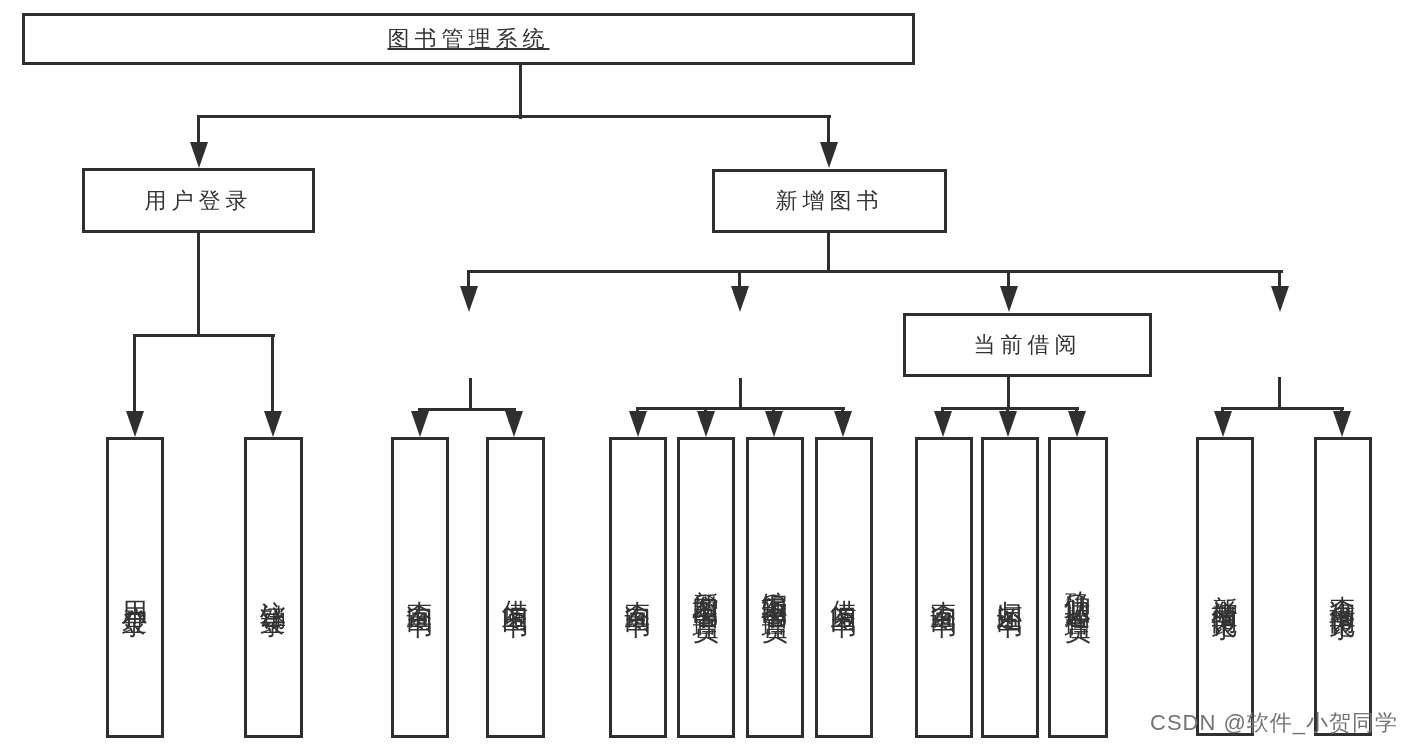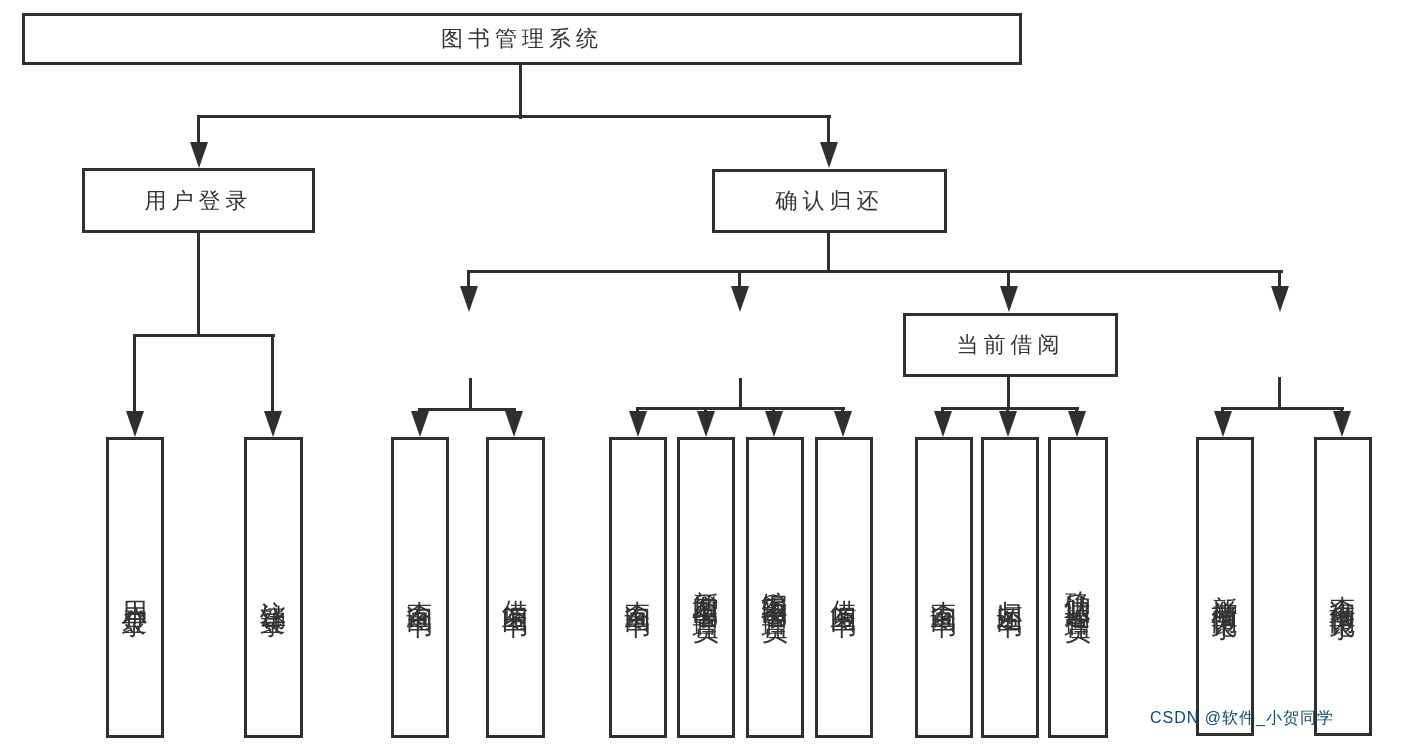--- a/index.html
+++ b/index.html
@@ -53,45 +53,45 @@
     width: 0;
     height: 0;
     border-left: 9px solid transparent;
     border-right: 9px solid transparent;
     border-top: 26px solid #2f2f2f;
   }
   .watermark {
     position: absolute;
     left: 1150px;
     top: 708px;
-    font-size: 16px;
+    font-size: 22px;
     letter-spacing: 1px;
-    color: #0c4a6e;
+    color: #737373;
     z-index: 10;
     white-space: nowrap;
     text-align: right;
   }
 </style>
 </head>
 <body>
 
 <div class="canvas">
 
-  <div class="node" style="left:22px; top:13px; width:1000px; height:52px;">
+  <div class="node" style="left:22px; top:13px; width:893px; height:52px;text-decoration:underline;">
     <span class="lbl">图书管理系统</span>
   </div>
 
   <div class="node" style="left:82px; top:168px; width:233px; height:65px;">
     <span class="lbl">用户登录</span>
   </div>
   <div class="node" style="left:712px; top:169px; width:235px; height:64px;">
-    <span class="lbl">确认归还</span>
+    <span class="lbl">新增图书</span>
   </div>
 
-  <div class="node" style="left:903px; top:313px; width:215px; height:64px;">
+  <div class="node" style="left:903px; top:313px; width:249px; height:64px;">
     <span class="lbl">当前借阅</span>
   </div>
 
   <div class="node leaf" style="left:106px; top:437px; width:58px; height:301px;">
     <span class="lbl">用户登录</span>
   </div>
   <div class="node leaf" style="left:244px; top:437px; width:59px; height:301px;">
     <span class="lbl">注销登录</span>
   </div>
 

